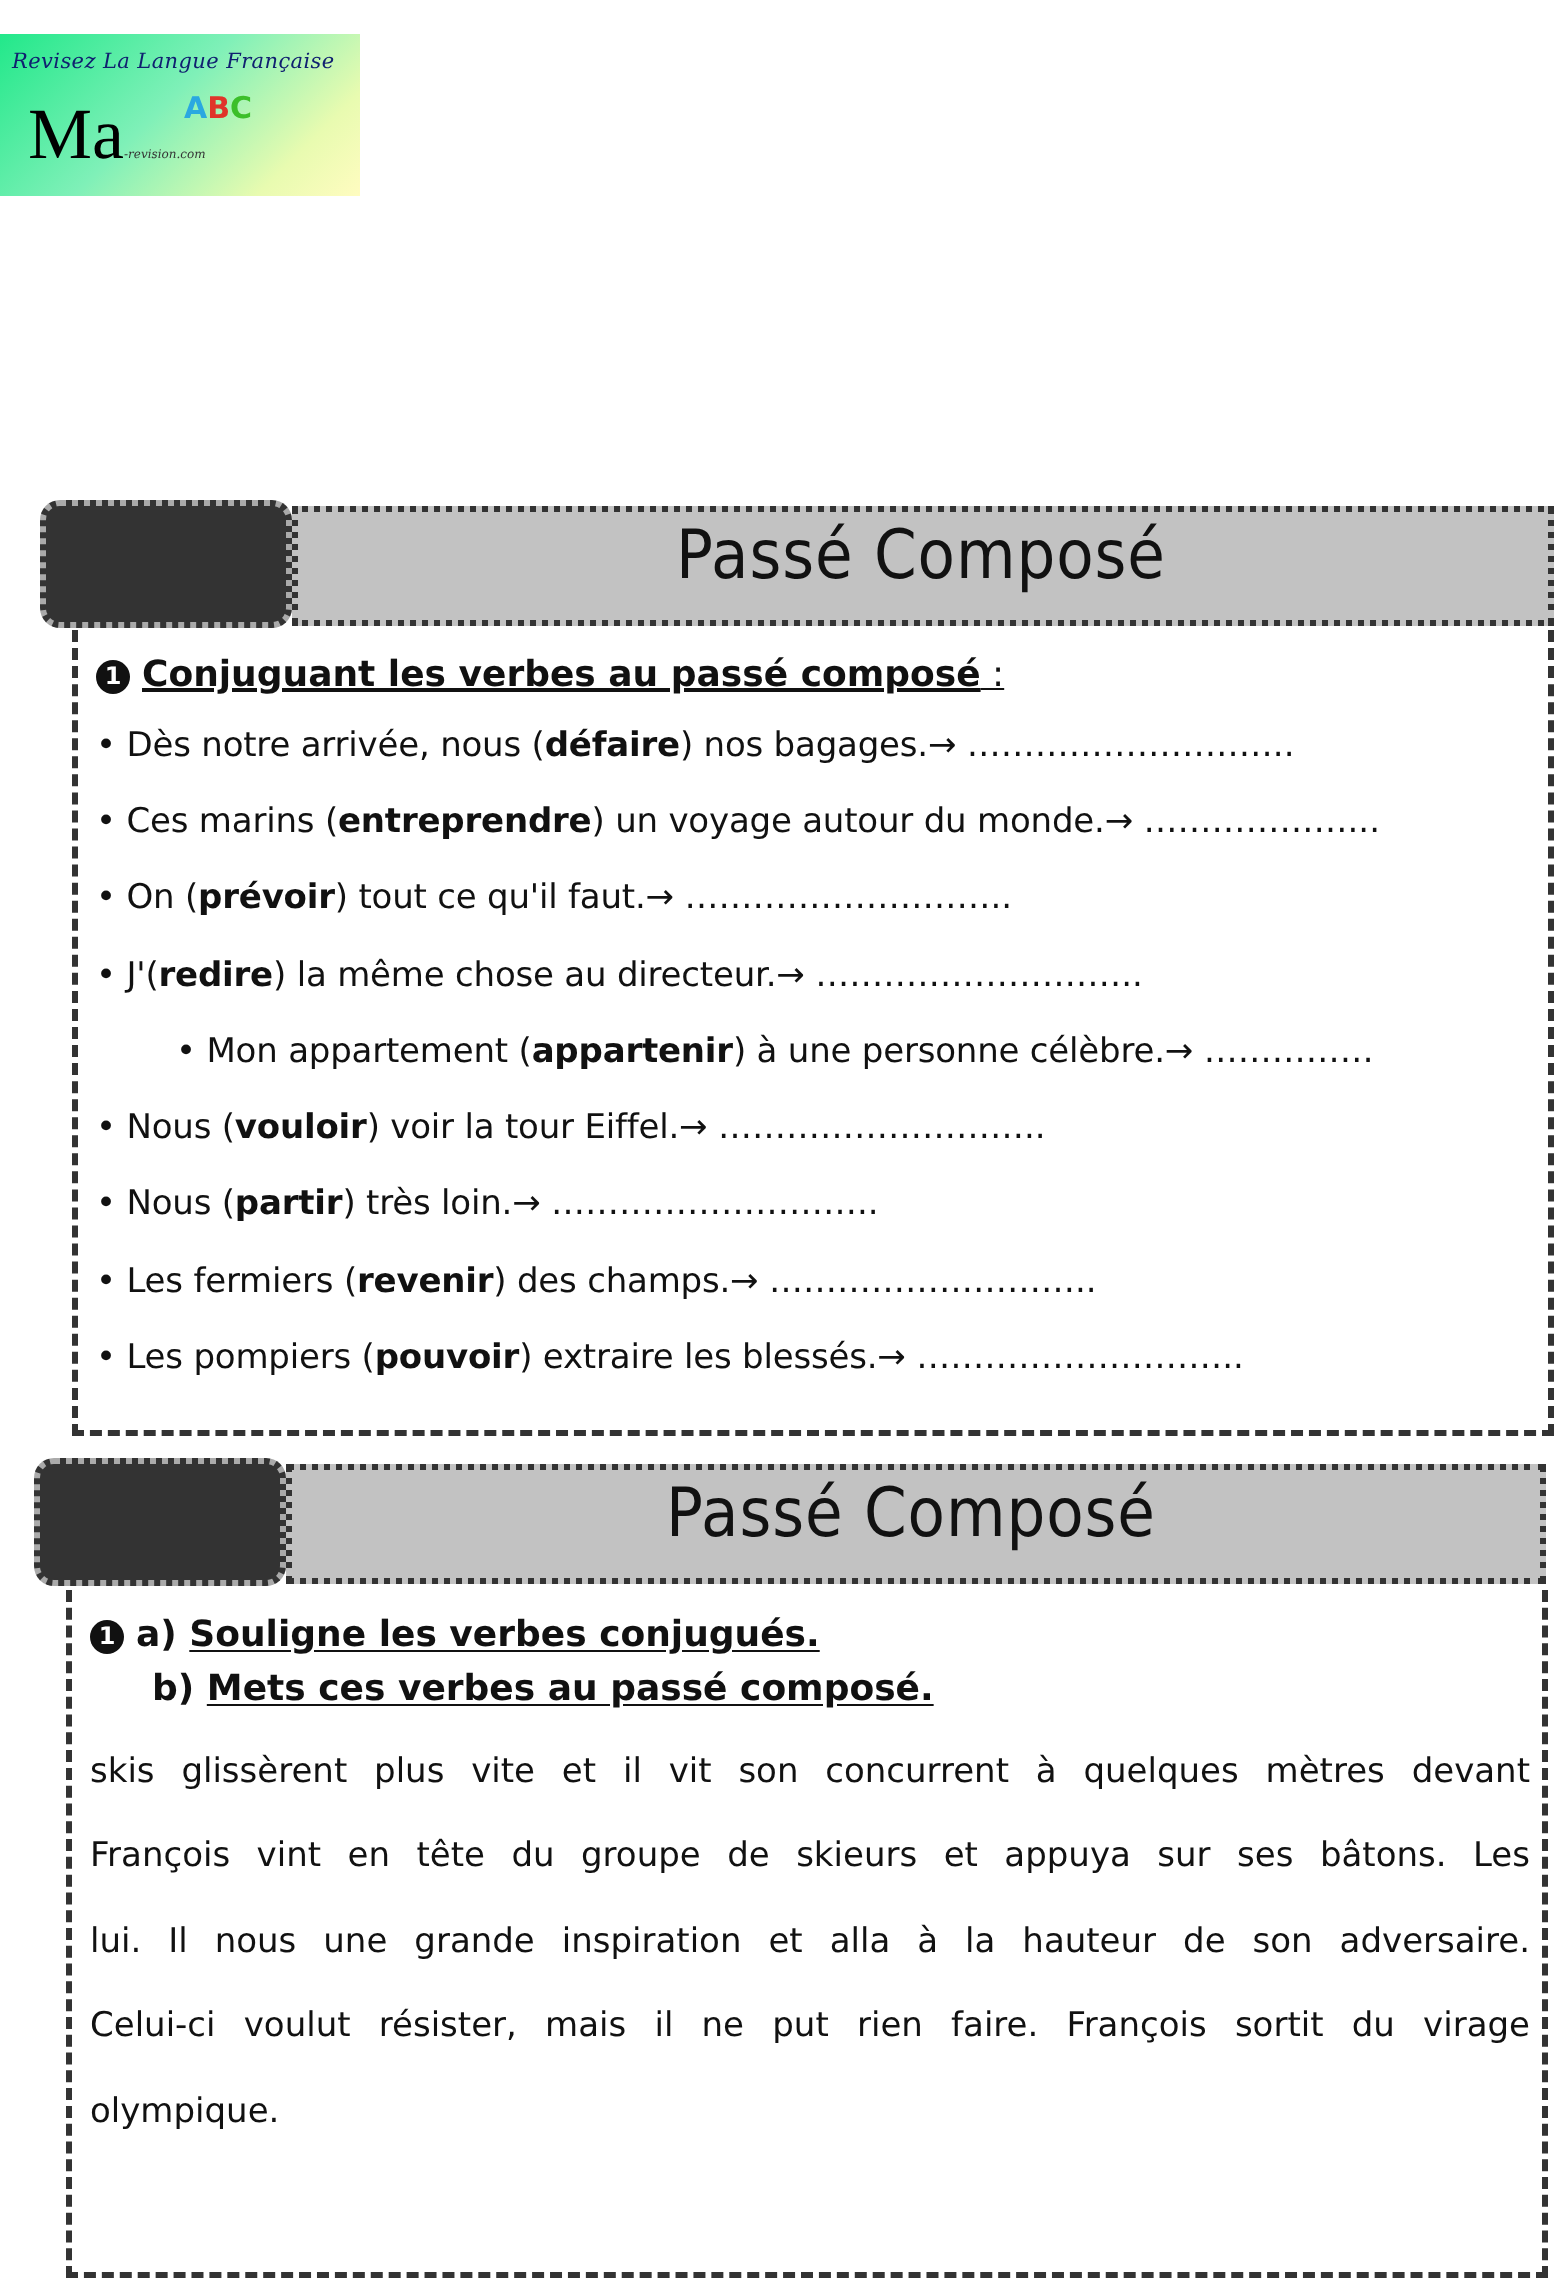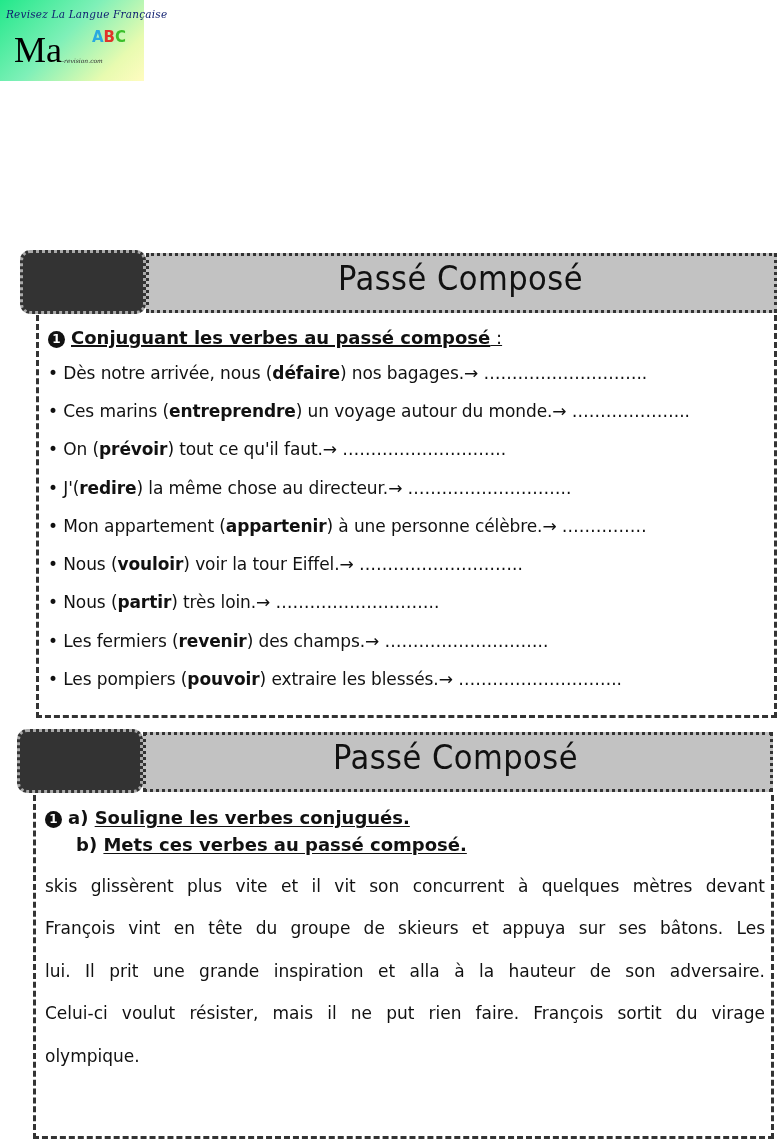--- a/index.html
+++ b/index.html
@@ -1,18 +1,18 @@
 <!DOCTYPE html>
 <html><head>
 <meta charset="utf-8">
 <style>
   html, body { margin:0; padding:0; }
   body { width:781px; height:1140px; background:#ffffff; position:relative; overflow:hidden;
          font-family:"DejaVu Sans", sans-serif; color:#111; }
-  .logo { position:absolute; left:0; top:0; width:144px; height:81px;
+  .logo { position:absolute; left:0; top:17px; width:180px; height:81px;
           background:linear-gradient(135deg,#22e88a 0%,#7ff0b8 45%,#e8fbb0 80%,#fffcc0 100%); }
   .logo .tag { position:absolute; left:6px; top:8px; font-family:"DejaVu Serif", serif; font-style:italic;
                font-size:10.5px; color:#102070; letter-spacing:0.2px; white-space:nowrap; }
   .logo .ma { position:absolute; left:14px; top:30px; font-family:"Liberation Serif", serif; font-size:36px; color:#000; line-height:40px; }
   .logo .dom { position:absolute; left:62px; top:57px; font-family:"DejaVu Serif", serif; font-style:italic; font-size:6px; color:#333; }
   .logo .abc { position:absolute; left:92px; top:28px; font-family:"DejaVu Sans", sans-serif; font-weight:bold; font-size:15px; }
   .abc .a{color:#2aa8e0;} .abc .b{color:#e0342a;} .abc .c{color:#3cbf2a;}
 
   .banner { position:absolute; height:64px; }
   .banner .dark { position:absolute; left:0; top:0; width:126px; height:64px; background:#333333;
@@ -56,21 +56,21 @@
 <div class="box" style="left:36px; top:315px; width:741px; height:403px;"></div>
 
 <div class="ex-head" style="left:48px; top:327px;text-decoration:underline;">
   <span class="num-badge">1</span><u>Conjuguant les verbes au passé composé</u><span style="font-weight:normal"> :</span>
 </div>
 
 <div class="item" style="top:363px;">• <span>Dès notre arrivée, nous (</span><b>défaire</b><span>) nos bagages.</span><span>→</span> <span class="dots">………………………..</span></div>
 <div class="item" style="top:401px;">• <span>Ces marins (</span><b>entreprendre</b><span>) un voyage autour du monde.</span><span>→</span> <span class="dots">………………...</span></div>
 <div class="item" style="top:439px;">• <span>On (</span><b>prévoir</b><span>) tout ce qu'il faut.</span><span>→</span> <span class="dots">………………………..</span></div>
 <div class="item" style="top:478px;">• <span>J'(</span><b>redire</b><span>) la même chose au directeur.</span><span>→</span> <span class="dots">………………………..</span></div>
-<div class="item" style="top:516px;">• <span>Mon appartement (</span><b>appartenir</b><span>) à une personne célèbre.</span><span>→</span> <span class="dots">……………</span></div>
+<div class="item" style="top:516px;margin-left:40px;">• <span>Mon appartement (</span><b>appartenir</b><span>) à une personne célèbre.</span><span>→</span> <span class="dots">……………</span></div>
 <div class="item" style="top:554px;">• <span>Nous (</span><b>vouloir</b><span>) voir la tour Eiffel.</span><span>→</span> <span class="dots">………………………..</span></div>
 <div class="item" style="top:592px;">• <span>Nous (</span><b>partir</b><span>) très loin.</span><span>→</span> <span class="dots">………………………..</span></div>
 <div class="item" style="top:631px;">• <span>Les fermiers (</span><b>revenir</b><span>) des champs.</span><span>→</span> <span class="dots">………………………..</span></div>
 <div class="item" style="top:669px;">• <span>Les pompiers (</span><b>pouvoir</b><span>) extraire les blessés.</span><span>→</span> <span class="dots">………………………..</span></div>
 
 <div class="banner" style="left:17px; top:729px; width:756px;">
   <div class="dark"></div>
   <div class="bar" style="width:630px;"></div>
   <div class="title" style="left:316px;">Passé Composé</div>
 </div>
@@ -80,16 +80,16 @@
 <div class="ex-head" style="left:45px; top:807px;">
   <span class="num-badge">1</span><span>a)</span> <u>Souligne les verbes conjugués.</u>
 </div>
 <div class="ex-head" style="left:76px; top:834px;">
   <span>b)</span> <u>Mets ces verbes au passé composé.</u>
 </div>
 
 <div class="para" style="top:865px;">
   <span class="line" style="white-space: normal;">skis glissèrent plus vite et il vit son concurrent à quelques mètres devant</span>
   <span class="line" style="white-space: normal;">François vint en tête du groupe de skieurs et appuya sur ses bâtons. Les</span>
-  <span class="line" style="white-space: normal;">lui. Il prit une grande inspiration et alla à la hauteur de son adversaire.</span>
+  <span class="line" style="white-space: normal;">lui. Il nous une grande inspiration et alla à la hauteur de son adversaire.</span>
   <span class="line" style="white-space: normal;">Celui-ci voulut résister, mais il ne put rien faire. François sortit du virage</span>
   <span class="line last">olympique.</span>
 </div>
 
 </body></html>

